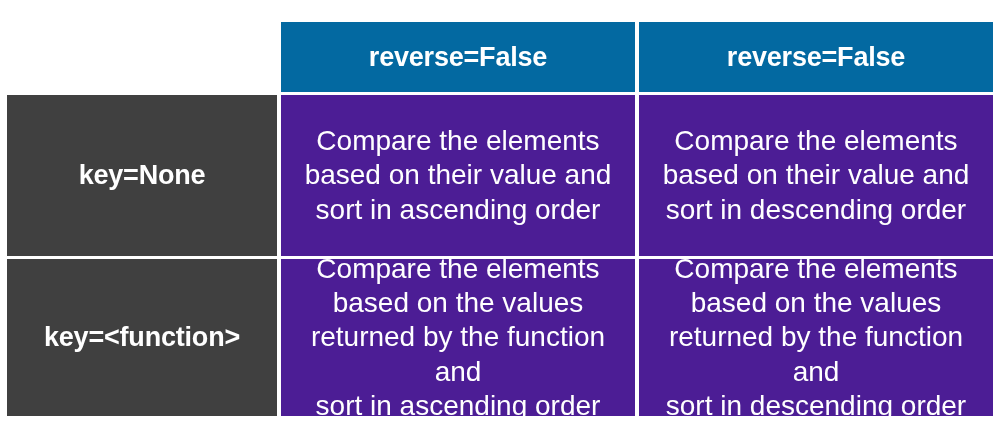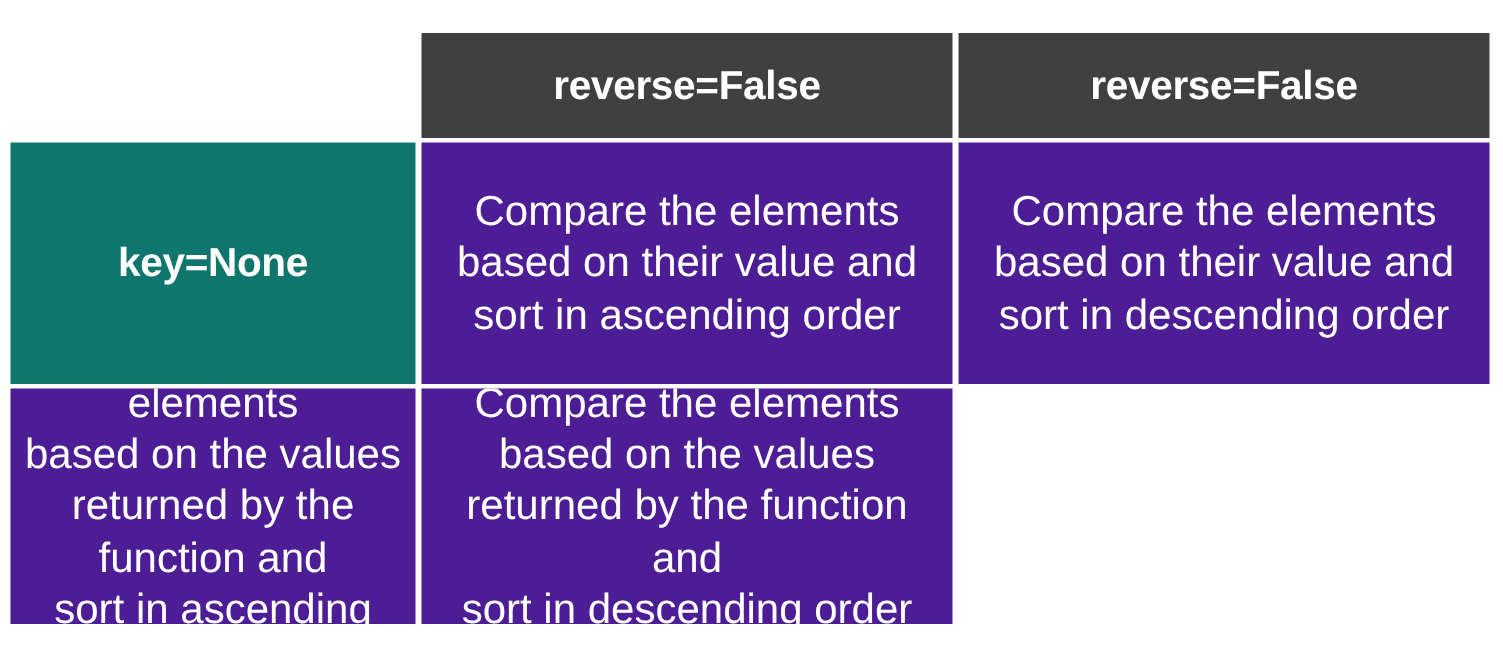--- a/index.html
+++ b/index.html
@@ -35,29 +35,29 @@
     text-align: center;
     box-sizing: border-box;
     overflow: hidden;
   }
 
   .corner-cell {
     background: #ffffff;
   }
 
   .col-header {
-    background: #404040;
+    background: #0369a1;
     color: #ffffff;
     font-weight: bold;
     font-size: 27px;
     letter-spacing: -0.2px;
   }
 
   .row-header {
-    background: #0f766e;
+    background: #404040;
     color: #ffffff;
     font-weight: bold;
     font-size: 27px;
     letter-spacing: -0.2px;
   }
 
   .body-cell {
     background: #4c1d95;
     color: #ffffff;
     font-size: 28px;
@@ -97,20 +97,21 @@
   </div>
 
   <div class="cell body-cell">
     <span class="cell-text">
       <span>Compare the elements</span><br>
       <span>based on their value and</span><br>
       <span>sort in </span><span class="emph">descending</span><span> order</span>
     </span>
   </div>
 
+  <div class="cell row-header">key=&lt;function&gt;</div>
 
   <div class="cell body-cell">
     <span class="cell-text">
       <span>Compare the elements</span><br>
       <span>based on the values</span><br>
       <span>returned by the function and</span><br>
       <span>sort in </span><span class="emph">ascending</span><span> order</span>
     </span>
   </div>
 

